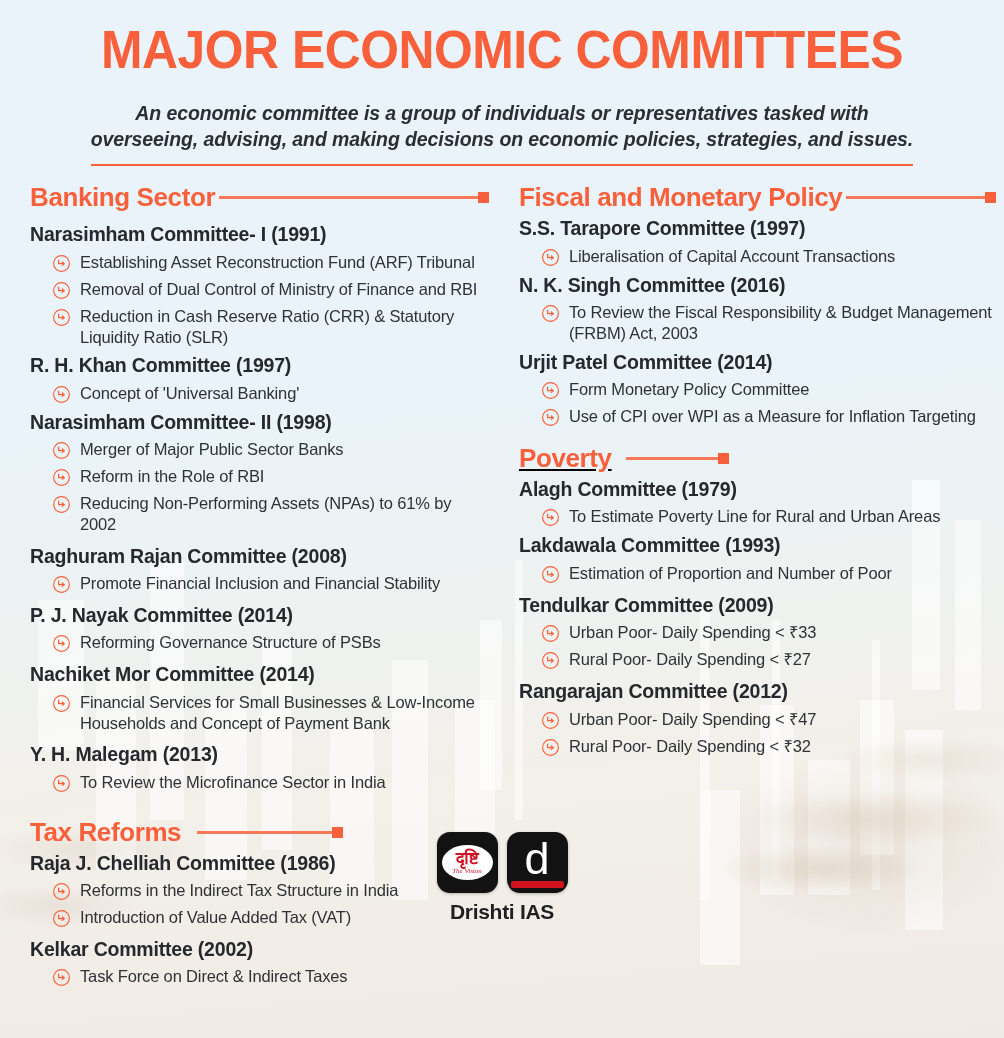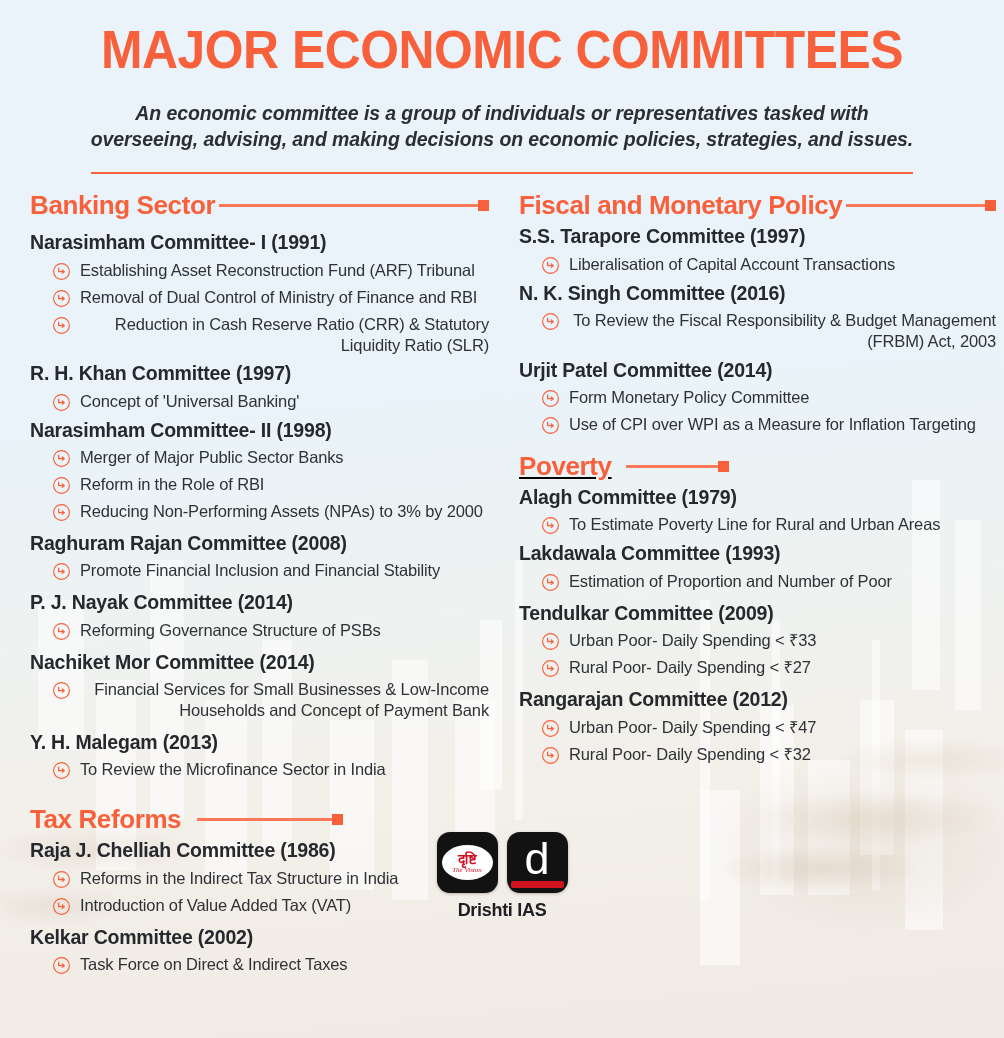--- a/index.html
+++ b/index.html
@@ -67,21 +67,21 @@
     font-style: italic;
     font-weight: bold;
     font-size: 19.5px;
     color: #2b2f33;
     line-height: 1.34;
     letter-spacing: -0.1px;
   }
   .subtitle-line.underlined {
     display: inline-block;
     border-bottom: 2px solid #f8603b;
-    padding-bottom: 20px;
+    padding-bottom: 12px;
   }
 
   
   #columns {
     position: relative;
     display: flex;
     padding: 16px 8px 0 18px;
   }
   .column { width: 50%; position: relative; }
   .column.left  { padding-right: 18px; padding-left: 12px; }
@@ -124,21 +124,20 @@
     margin-top: 9px;
   }
   .committee.tight { margin-top: 3px; }
 
   ul.points { list-style: none; margin-top: 5px; }
   ul.points li {
     display: flex;
     align-items: flex-start;
     margin: 0 0 6px 0;
     padding-left: 22px;
-    text-align: right;
   }
   ul.points li .bullet-icon {
     flex: 0 0 auto;
     width: 19px; height: 19px;
     margin-right: 9px;
     margin-top: 2px;
   }
   ul.points li .ptext {
     font-size: 16.5px;
     color: #2e3236;
@@ -169,21 +168,21 @@
     left: 5px; top: 13px;
     width: 51px; height: 35px;
     background: #fff;
     border-radius: 50%;
     display: flex; flex-direction: column;
     align-items: center; justify-content: center;
     line-height: 1;
   }
   .tile .hindi {
     color: #cf1126;
-    font-size: 14px;
+    font-size: 17px;
     font-weight: bold;
     font-family: "DejaVu Sans", sans-serif;
     letter-spacing: -0.5px;
   }
   .tile .vision {
     color: #cf1126;
     font-size: 7px;
     font-style: italic;
     font-family: "Liberation Serif", serif;
     margin-top: 1px;
@@ -200,21 +199,21 @@
   }
   .tile .redbar {
     position: absolute;
     left: 4px; right: 4px; bottom: 5px;
     height: 7px;
     background: #d0131f;
     border-radius: 2px;
   }
   #brand-name {
     margin-top: 7px;
-    font-size: 18px;
+    font-size: 21px;
     font-weight: bold;
     color: #1d1f22;
     letter-spacing: -0.3px;
   }
 </style>
 </head>
 <body>
 
 <div id="poster">
 
@@ -332,21 +331,21 @@
           <span class="ptext">Reform in the Role of RBI</span>
         </li>
         <li>
           <span class="bullet-icon">
             <svg viewBox="0 0 20 20" width="19" height="19">
                 <circle cx="10" cy="10" r="8.3" fill="none" stroke="#f8603b" stroke-width="1.2"></circle>
                 <path d="M7 6.4 V10.2 H12.4" fill="none" stroke="#f8603b" stroke-width="1.3" stroke-linecap="round"></path>
                 <path d="M10.8 8.4 L12.9 10.2 L10.8 12" fill="none" stroke="#f8603b" stroke-width="1.3" stroke-linecap="round" stroke-linejoin="round"></path>
               </svg>
           </span>
-          <span class="ptext">Reducing Non-Performing Assets (NPAs) to 3% by 2000</span>
+          <span class="ptext">Reducing Non-Performing Assets (NPAs) to 61% by 2002</span>
         </li>
       </ul>
 
       <div class="committee">Raghuram Rajan Committee (2008)</div>
       <ul class="points">
         <li>
           <span class="bullet-icon">
             <svg viewBox="0 0 20 20" width="19" height="19">
                 <circle cx="10" cy="10" r="8.3" fill="none" stroke="#f8603b" stroke-width="1.2"></circle>
                 <path d="M7 6.4 V10.2 H12.4" fill="none" stroke="#f8603b" stroke-width="1.3" stroke-linecap="round"></path>

